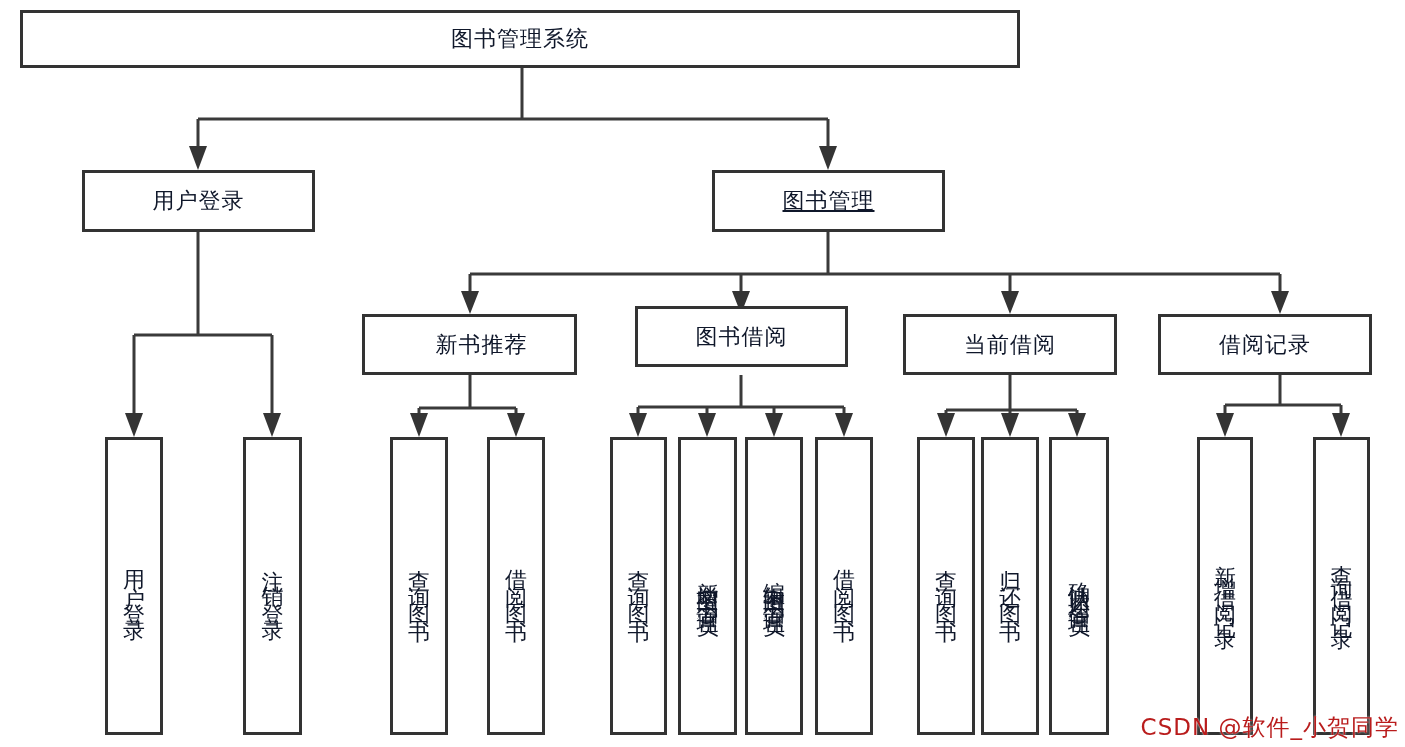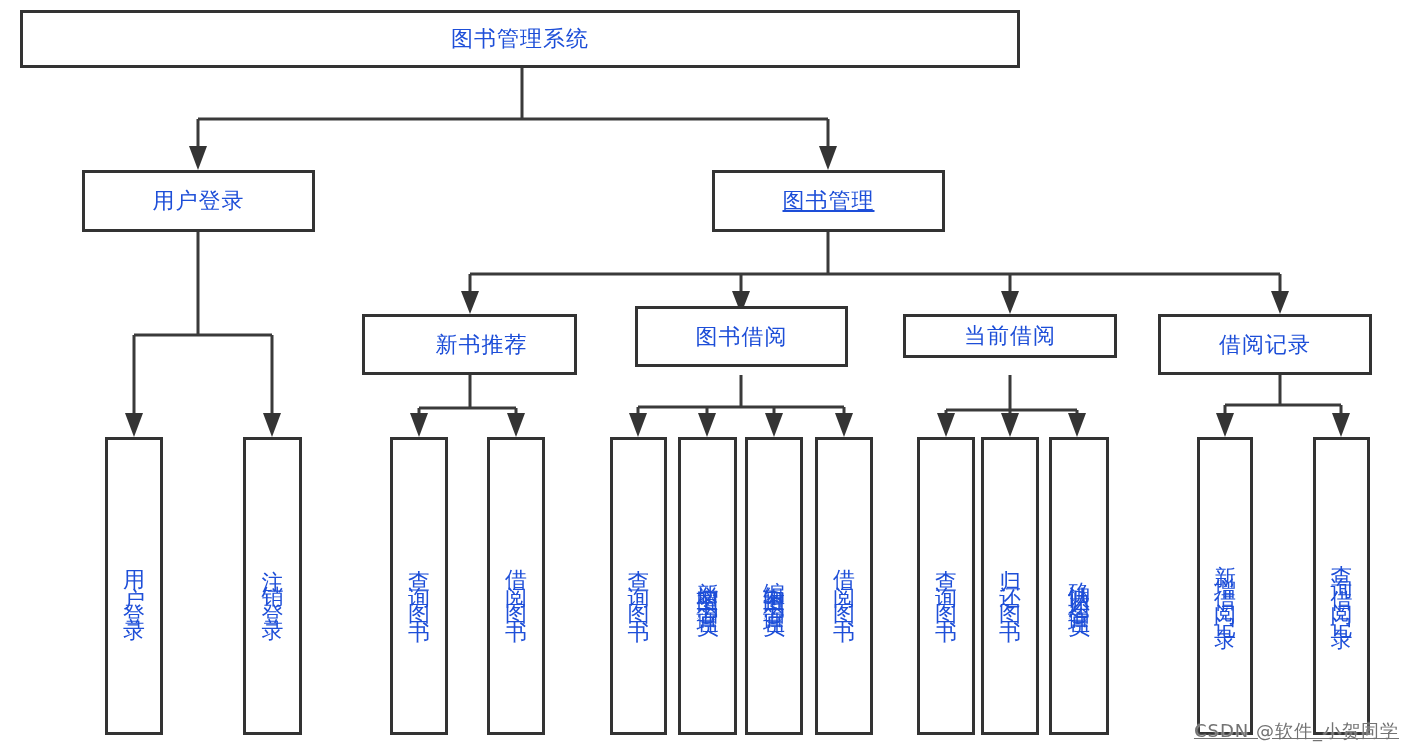--- a/index.html
+++ b/index.html
@@ -30,42 +30,41 @@
     stroke: none;
   }
   .node {
     position: absolute;
     box-sizing: border-box;
     border: 3px solid #333333;
     background: #ffffff;
     display: flex;
     align-items: center;
     justify-content: center;
-    color: #1d4ed8;
+    color: #0f172a;
   }
   .node.h { font-size: 22px; letter-spacing: 1px; }
   .node.v { font-size: 22px; }
   .vtext {
     writing-mode: vertical-rl;
     text-orientation: mixed;
     white-space: nowrap;
     line-height: 1;
   }
   .sp-wide  { letter-spacing: 17px; }
   .sp-mid   { letter-spacing: 13px; }
   .sp-tight { letter-spacing: 5px; }
   .watermark {
     position: absolute;
     right: 6px;
     bottom: 4px;
-    font-size: 18px;
-    color: #737373;
+    font-size: 23px;
+    color: #b91c1c;
     text-shadow: 0 0 2px #ffffff;
     letter-spacing: 1px;
-    text-decoration: underline;
   }
 </style>
 </head>
 <body>
 
 <div class="canvas">
 
   <svg class="wires" viewBox="0 0 1405 747" aria-hidden="true">
 
     <g>
@@ -114,21 +113,21 @@
   <div class="node h" style="left:712px; top:170px; width:233px; height:62px;text-decoration:underline;">
     <span>图书管理</span>
   </div>
 
   <div class="node h" style="left:362px; top:314px; width:215px; height:61px;padding-left:24px;">
     <span>新书推荐</span>
   </div>
   <div class="node h" style="left:635px; top:306px; width:213px; height:61px;">
     <span>图书借阅</span>
   </div>
-  <div class="node h" style="left:903px; top:314px; width:214px; height:44px;">
+  <div class="node h" style="left:903px; top:314px; width:214px; height:61px;">
     <span>当前借阅</span>
   </div>
   <div class="node h" style="left:1158px; top:314px; width:214px; height:61px;">
     <span>借阅记录</span>
   </div>
 
   <div class="node v" style="left:105px; top:437px; width:58px; height:298px;">
     <span class="vtext sp-wide">用户登录</span>
   </div>
   <div class="node v" style="left:243px; top:437px; width:59px; height:298px;">

